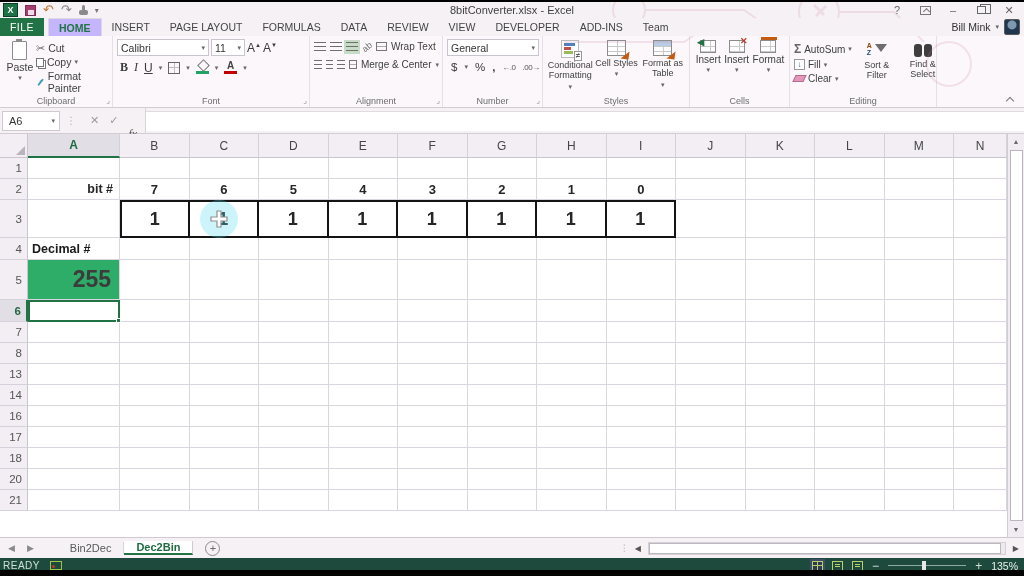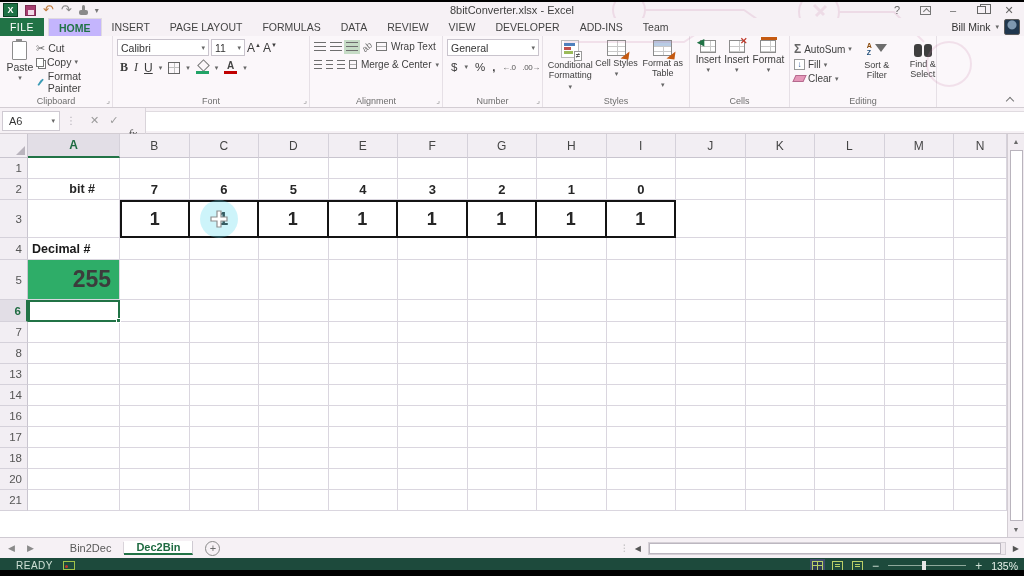--- a/index.html
+++ b/index.html
@@ -154,21 +154,21 @@
                    border-left:9px solid transparent; border-bottom:9px solid #b9b4bd; }
   .colhdr { height:24px; background:#f2eef3; border-right:1px solid #d5d1da; border-bottom:1px solid #c9c5cf;
             display:flex; align-items:center; justify-content:center; font-size:12px; color:#454545; }
   .colhdr.active { background:#e2dee6; color:#1e6b41; font-weight:bold; border-bottom:2px solid #217346; }
   .grow { display:flex; }
   .rowhdr { width:28px; background:#f2eef3; border-right:1px solid #c9c5cf; border-bottom:1px solid #d5d1da;
             display:flex; align-items:center; justify-content:flex-end; padding-right:5px; font-size:11.5px; color:#555; }
   .rowhdr.active { background:#e2dee6; color:#1e6b41; font-weight:bold; border-right:2px solid #217346; }
   .cell { border-right:1px solid #dad6df; border-bottom:1px solid #dad6df; background:#fff;
           display:flex; align-items:center; justify-content:center; font-size:12px; color:#333; }
-  .c-bitlabel { justify-content:flex-end; padding-right:24px; font-weight:600; font-size:12.5px; color:#262626; }
+  .c-bitlabel { justify-content:flex-end; padding-right:6px; font-weight:600; font-size:12.5px; color:#262626; }
   .c-bitnum { font-weight:600; font-size:13px; color:#262626; }
   .c-one { font-weight:700; font-size:18px; color:#262626; border-top:2px solid #141414;
            border-bottom:2px solid #141414; border-right:2px solid #141414; }
   .c-one-first { border-left:2px solid #141414; }
   .c-declabel { justify-content:flex-start; padding-left:4px; font-weight:700; font-size:12.5px; color:#1a1a1a; }
   .c-decval { background:#2ead68; justify-content:flex-end; padding-right:8px; font-weight:700; font-size:23px; color:#3c3c3c; }
   .selection-box { position:absolute; border:2px solid #217346; background:transparent; z-index:3; }
   .fill-handle { position:absolute; right:-3px; bottom:-3px; width:5px; height:5px; background:#217346; border:1px solid #fff; }
   .cursor-halo { position:absolute; left:200px; top:66px; width:38px; height:38px; border-radius:50%;
                  background:rgba(90,220,240,.30); z-index:4; }
@@ -188,21 +188,21 @@
   .add-sheet { width:15px; height:15px; border:1px solid #8a8a8a; border-radius:50%; color:#6a6a6a; font-size:11px;
                display:flex; align-items:center; justify-content:center; margin:auto 0 auto 12px; }
   .hs-zone { margin-left:auto; display:flex; align-items:center; gap:4px; padding-right:2px; }
   .hs-splitter { color:#aaa; font-size:9px; letter-spacing:-1px; }
   .hs-arrow { color:#555; font-size:8px; padding:0 3px; }
   .hs-track { width:358px; height:13px; background:#efe9ee; border:1px solid #d5d0d6; }
   .hs-thumb { width:99%; height:100%; background:#fff; border:1px solid #bcb7c0; }
 
   
   .statusbar { height:15px; background:#1d4a3c; display:flex; align-items:center; color:#cfe0d5; font-size:10px; }
-  .ready { padding-left:16px; letter-spacing:.5px; }
+  .ready { padding-left:3px; letter-spacing:.5px; }
   .macro-ico { width:12px; height:9px; border:1px solid #9fc24a; margin-left:10px; position:relative; }
   .macro-ico::after { content:""; position:absolute; left:1px; bottom:1px; width:3px; height:3px; border-radius:50%; background:#c0392b; }
   .sb-right { margin-left:auto; display:flex; align-items:center; gap:9px; padding-right:6px; }
   .view-ico { width:11px; height:10px; border:1px solid #b9cf68; position:relative; }
   .view-ico.grid { background:linear-gradient(#b9cf68,#b9cf68) center/100% 1px no-repeat,
                    linear-gradient(#b9cf68,#b9cf68) center/1px 100% no-repeat; }
   .view-ico.sel { outline:2px solid #3e4d6b; background-color:#2c3b52; }
   .view-ico.page::after { content:""; position:absolute; left:2px; top:2px; right:2px; height:1px; background:#b9cf68; box-shadow:0 2px 0 #b9cf68; }
   .zoom-minus,.zoom-plus { color:#cfe0d5; font-size:12px; line-height:10px; }
   .zoom-track { width:78px; height:1px; background:#8fa99c; position:relative; }

